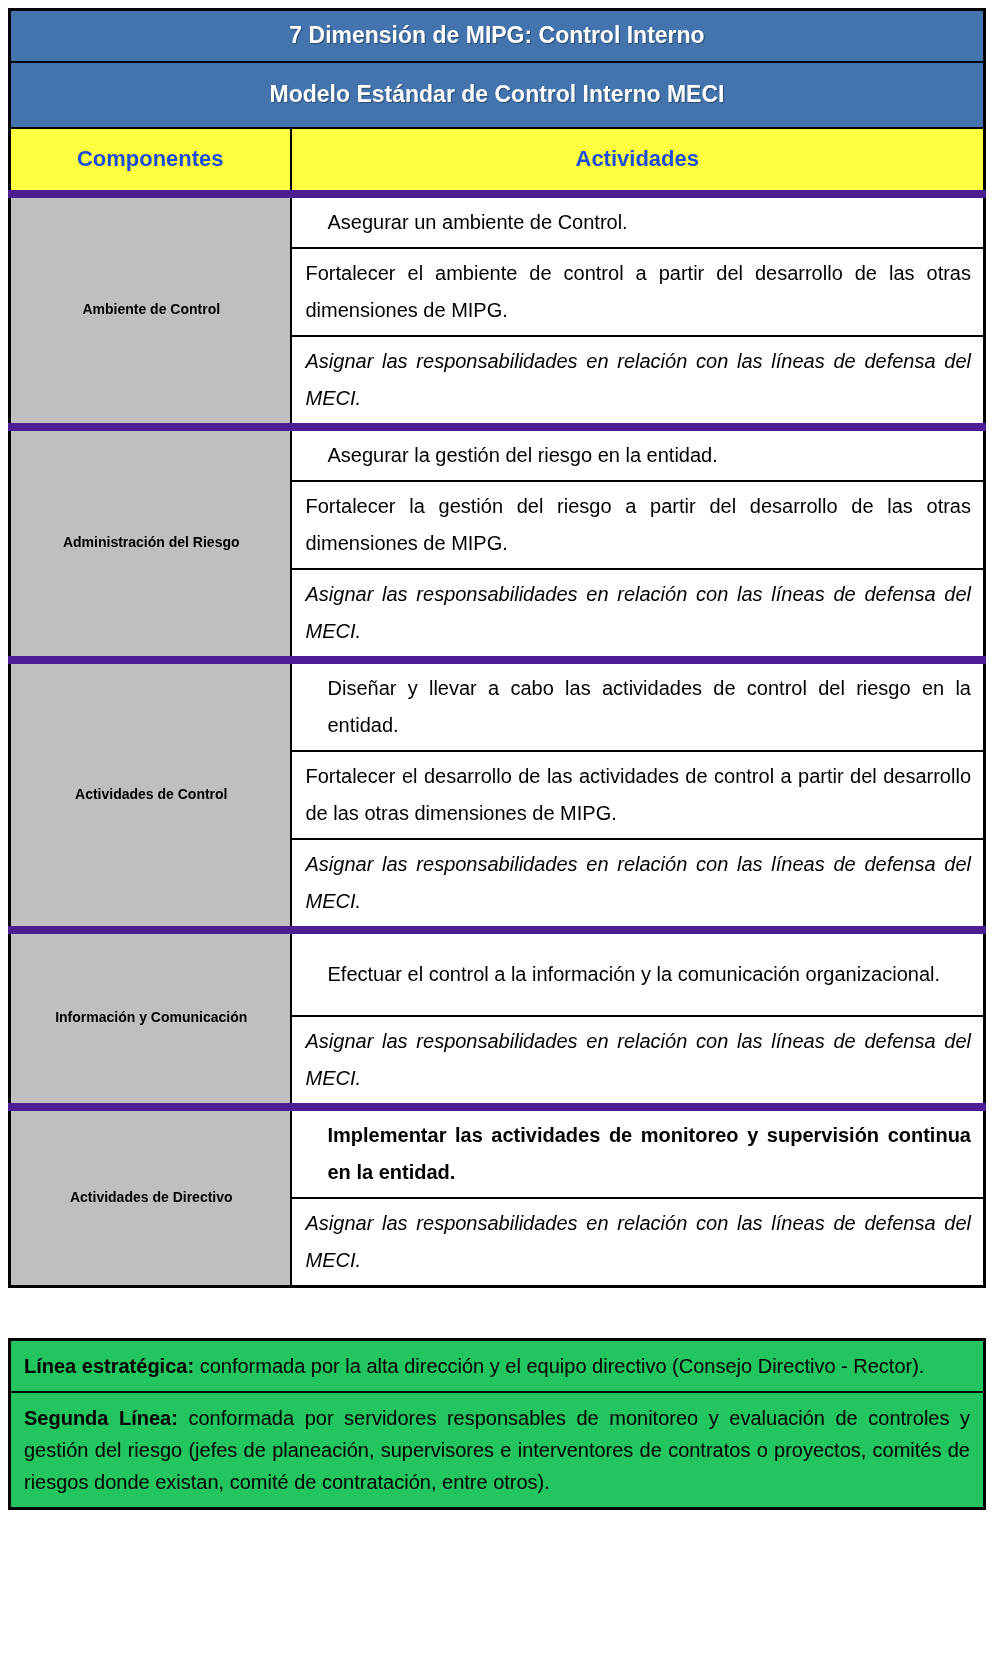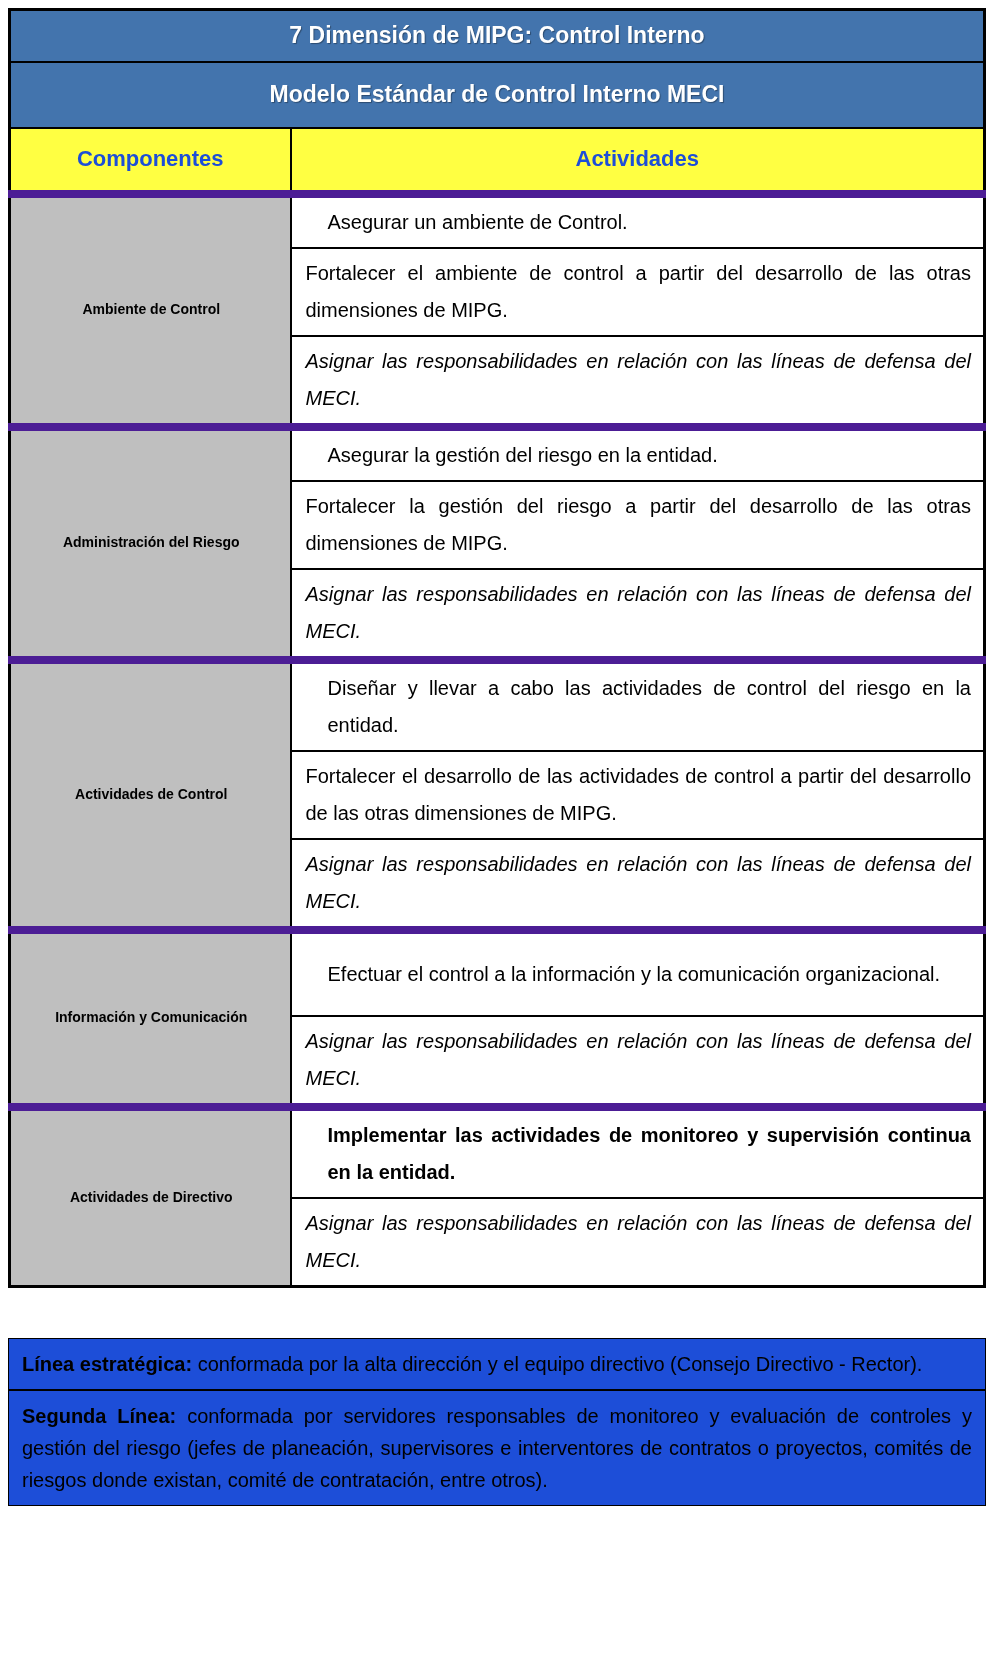--- a/index.html
+++ b/index.html
@@ -58,22 +58,22 @@
   }
   td.activity.italic { font-style: italic; margin-top: 20px; }
   td.activity.bold-italic { font-weight: bold; }
   tr.section-start > td { border-top: 8px solid #4c1d95; padding-left: 36px; }
   .h40 { height: 42px; }
   .h84 { height: 84px; }
   .h86 { height: 86px; }
   .spacer { height: 50px; }
   .defense-box {
     width: 978px;
-    border: 1px solid #000000;
-    background: #1d4ed8;
+    border: 3px solid #000000;
+    background: #22c55e;
   }
   .defense-row {
     font-size: 20px;
     line-height: 1.6;
     text-align: justify;
     padding: 9px 13px;
     border-top: 2px solid #000;
   }
   .defense-row:first-child { border-top: none; }
   .defense-row b { font-weight: bold; }

